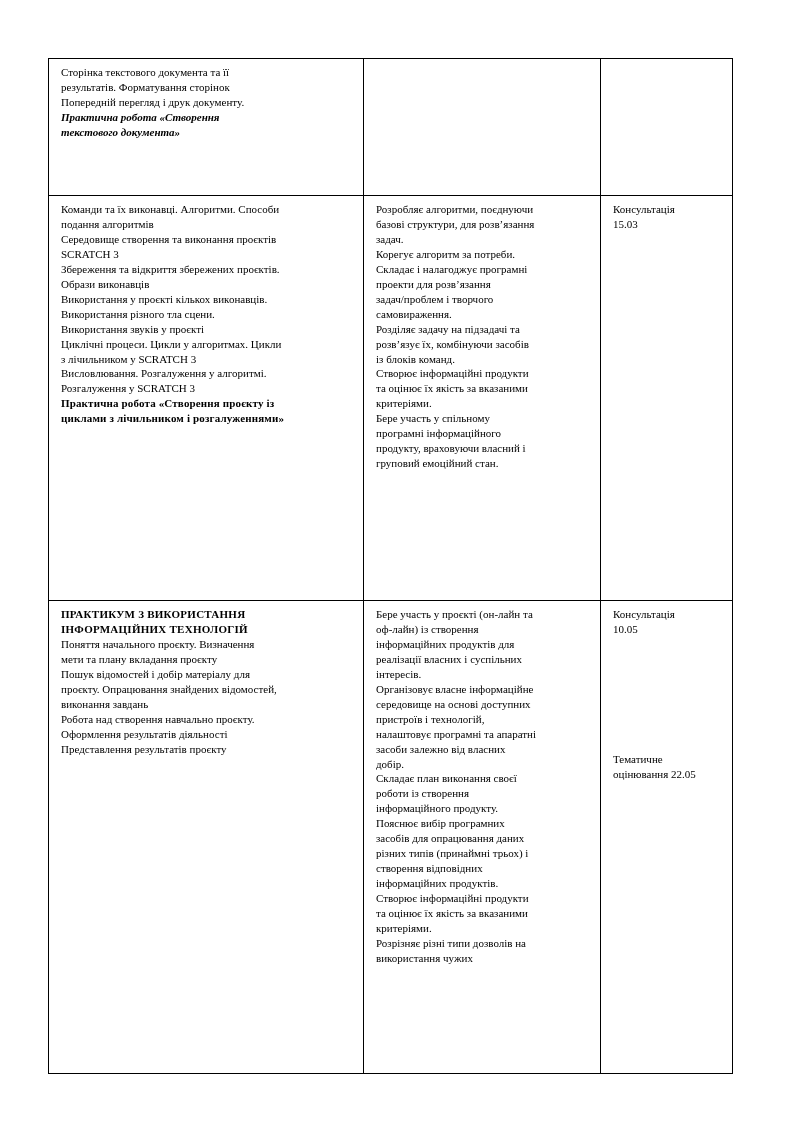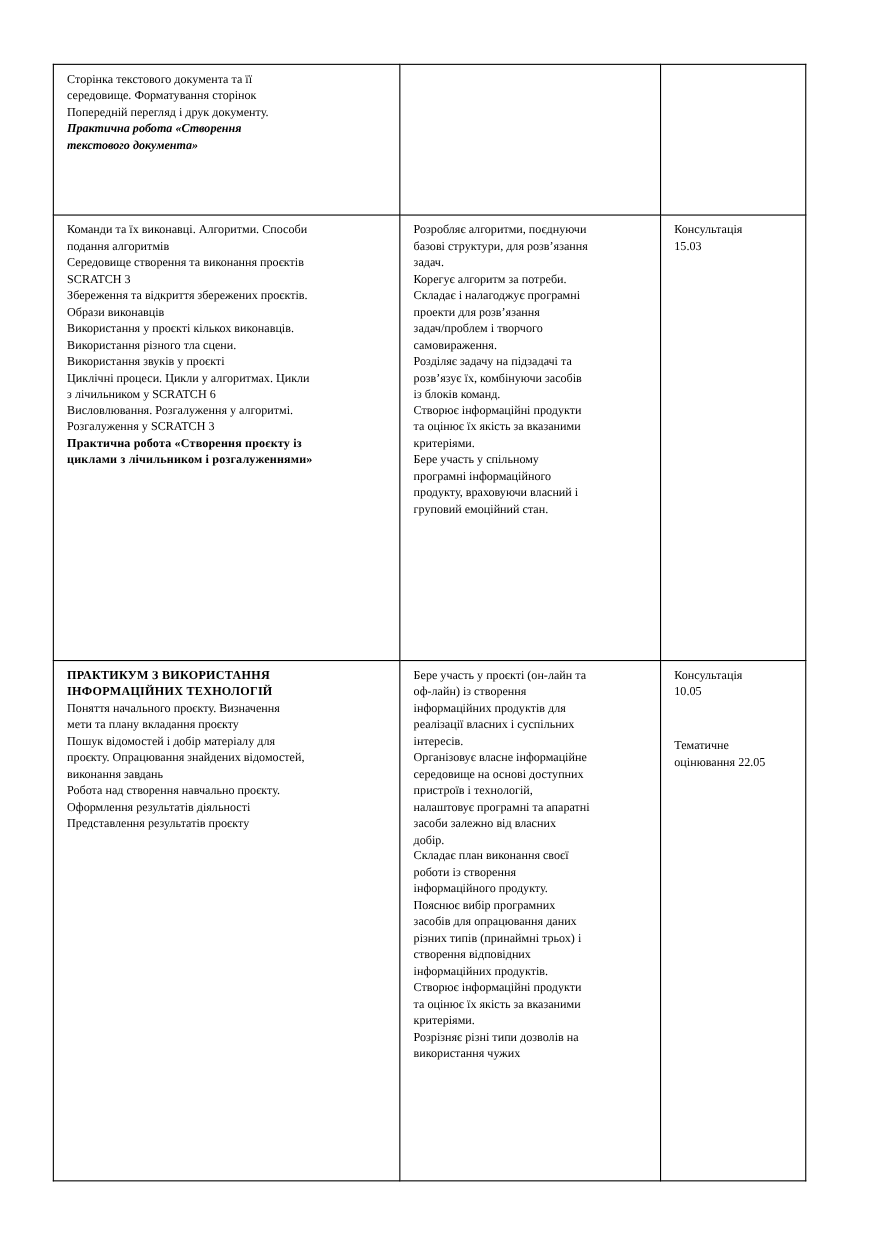--- a/index.html
+++ b/index.html
@@ -67,21 +67,21 @@
   .practical-b {
     font-weight: bold;
     font-style: normal;
     letter-spacing: 0.15px;
   }
   .section-title {
     font-weight: bold;
     letter-spacing: 0.25px;
   }
   .assess-block-2 {
-    margin-top: 34px;
+    margin-top: 115px;
     font-family: Liberation Serif, serif;
   }
   .clip-bottom {
     overflow: hidden;
   }
 </style>
 </head>
 <body>
 
 <div class="page">
@@ -92,21 +92,21 @@
       <col class="col-outcome">
       <col class="col-assess">
     </colgroup>
     <tbody>
 
       <tr class="row-1">
         <td class="cell-topic">
           <div>
               <p>
                 <span class="line">Сторінка текстового документа та її</span>
-                <span class="line">середовище. Форматування сторінок</span>
+                <span class="line">результатів. Форматування сторінок</span>
                 <span class="line">Попередній перегляд і друк документу.</span>
               </p>
               <p class="para-gap practical">
                 <span class="line">Практична робота «Створення</span>
                 <span class="line">текстового документа»</span>
               </p>
             </div>
         </td>
         <td class="cell-outcome">
           <div></div>
@@ -131,21 +131,21 @@
                 <span class="line">Збереження та відкриття збережених проєктів.</span>
                 <span class="line">Образи виконавців</span>
               </p>
               <p class="para-gap">
                 <span class="line">Використання у проєкті кількох виконавців.</span>
                 <span class="line">Використання різного тла сцени.</span>
                 <span class="line">Використання  звуків у проєкті</span>
               </p>
               <p class="para-gap">
                 <span class="line">Циклічні процеси. Цикли у алгоритмах. Цикли</span>
-                <span class="line">з лічильником у  SCRATCH 6</span>
+                <span class="line">з лічильником у  SCRATCH 3</span>
               </p>
               <p class="para-gap">
                 <span class="line">Висловлювання. Розгалуження у алгоритмі.</span>
                 <span class="line">Розгалуження у  SCRATCH 3</span>
               </p>
               <p class="para-gap practical-b">
                 <span class="line">Практична робота «Створення проєкту із</span>
                 <span class="line">циклами з лічильником і розгалуженнями»</span>
               </p>
             </div>

